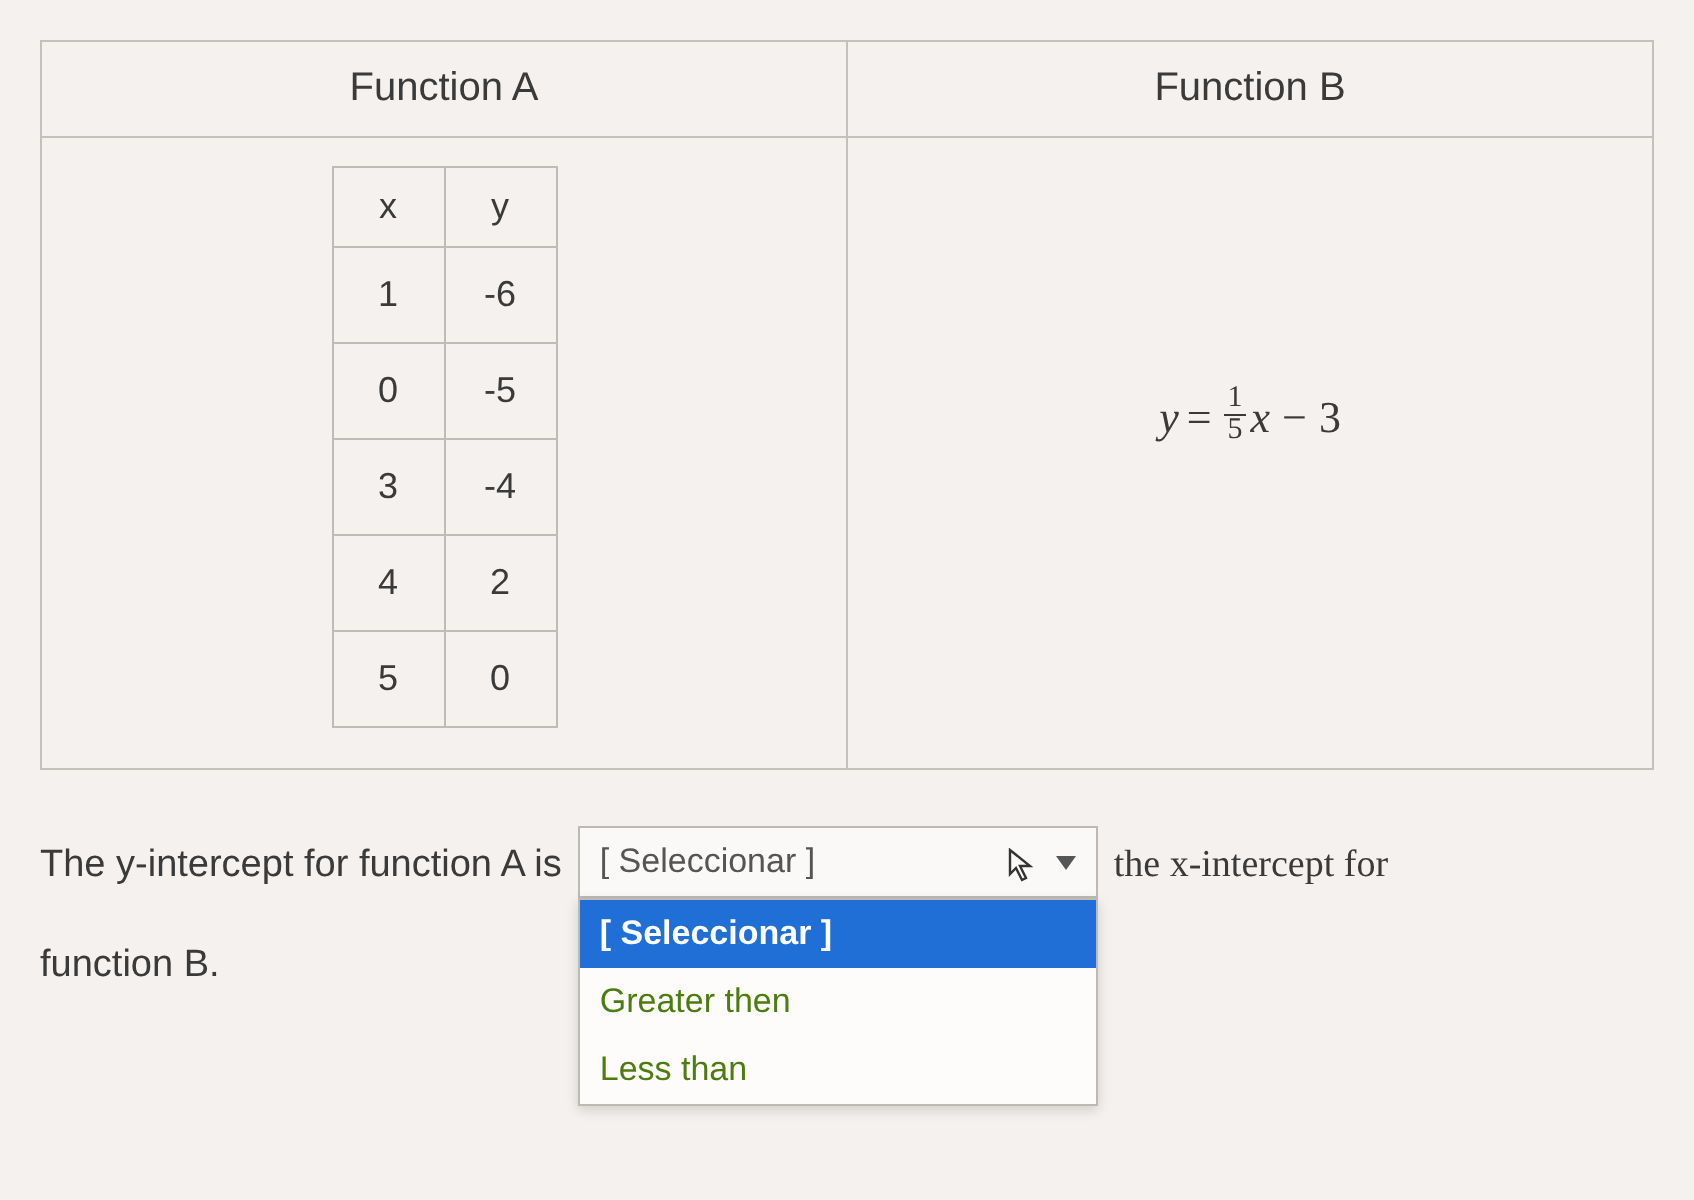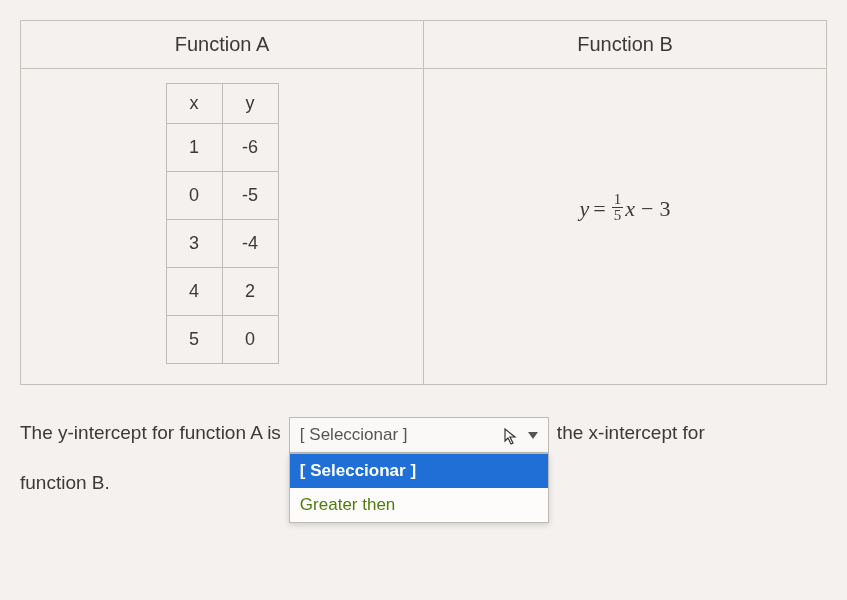--- a/index.html
+++ b/index.html
@@ -74,23 +74,23 @@
       top: -2px;
     }
     .frac .num { border-bottom: 1px solid #3a3a3a; padding: 0 2px; }
     .frac .den { padding: 0 2px; }
     .question-area {
       margin-top: 28px;
       font-size: 19px;
       line-height: 40px;
       position: relative;
     }
-    .q-line1 { display: flex; align-items: flex-end; flex-wrap: wrap; }
+    .q-line1 { display: flex; align-items: flex-start; flex-wrap: wrap; }
     .q-text { margin-right: 8px; }
-    .q-text2 { margin-left: 8px; }
+    .q-text2 { margin-left: 8px; font-family: Liberation Serif, serif; }
     .select-wrap {
       position: relative;
       display: inline-block;
       border-radius: 11px;
     }
     .select-box {
       width: 260px;
       height: 36px;
       border: 1px solid #bdb9b4;
       background: #fbf9f7;
@@ -205,18 +205,19 @@
       <div class="select-box">
         <span>[ Seleccionar ]</span>
         <svg class="cursor" viewBox="0 0 14 18">
             <path d="M1 1 L1 13 L4 10 L7 16 L9 15 L6 9 L11 9 Z" fill="none" stroke="#333" stroke-width="1.2"></path>
           </svg>
         <span class="chevron"></span>
       </div>
       <div class="dropdown">
         <div class="opt sel">[ Seleccionar ]</div>
         <div class="opt">Greater then</div>
+        <div class="opt">Less than</div>
       </div>
     </span>
     <span class="q-text2">the x-intercept for</span>
   </div>
   <div class="line2">function B.</div>
 </div>
 
 </body></html>

